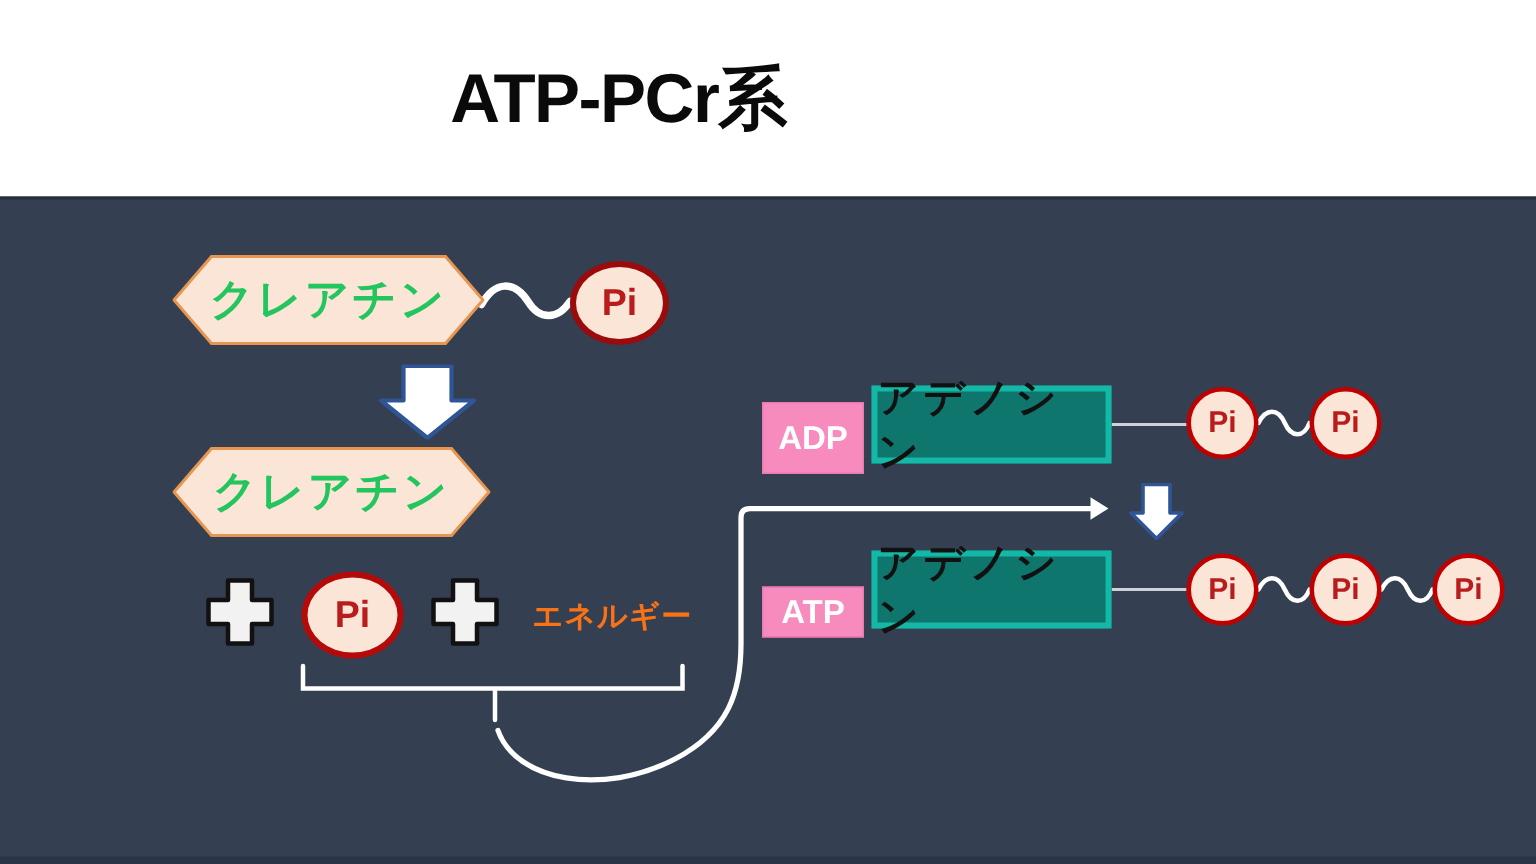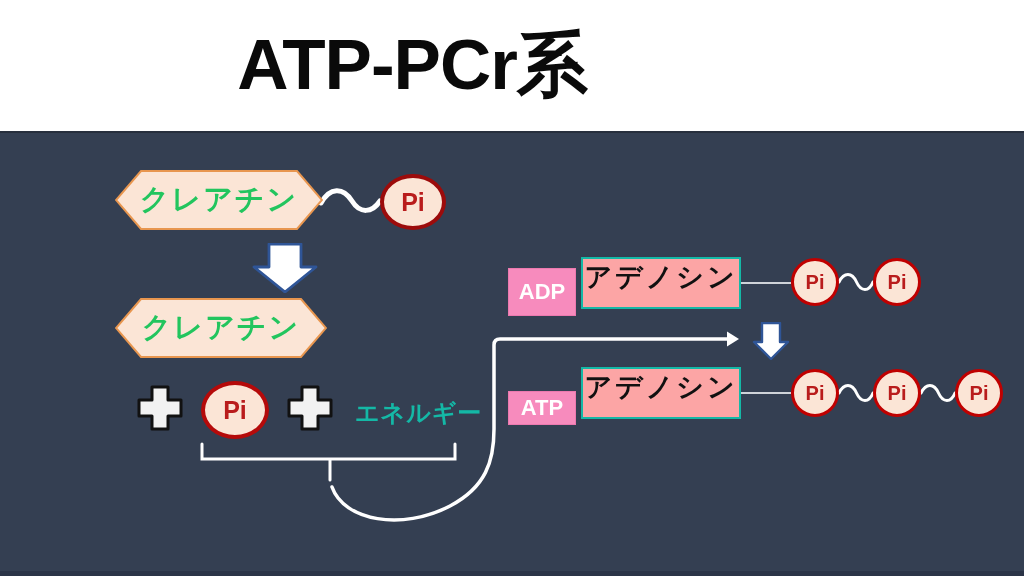--- a/index.html
+++ b/index.html
@@ -1,19 +1,19 @@
 <!DOCTYPE html>
 <html><head>
 <meta charset="utf-8">
 <style>
   html,body{margin:0;padding:0;}
   .slide{position:relative;width:1024px;height:576px;background:#ffffff;overflow:hidden;
          font-family:"Liberation Sans",sans-serif;}
   .title{position:absolute;top:0;left:0;width:824px;height:131px;display:flex;
-         align-items:center;justify-content:center;font-size:71px;font-weight:bold;
+         align-items:center;justify-content:center;font-size:46px;font-weight:bold;
          color:#0a0a0a;letter-spacing:-1px;}
   .panel{position:absolute;left:0;top:131px;width:1024px;height:445px;background:#343F52;}
   .edge-top{position:absolute;top:0;left:0;width:100%;height:2px;background:#272F3D;}
   .edge-bottom{position:absolute;bottom:0;left:0;width:100%;height:5px;background:#2B3447;}
   .overlay{position:absolute;left:0;top:0;width:1024px;height:445px;pointer-events:none;}
 
   .tag{position:absolute;background:#F78BBD;border:1px solid #EC79AF;box-sizing:border-box;
        color:#ffffff;font-weight:bold;display:flex;align-items:center;justify-content:center;}
   .tag-pcr{left:25px;top:52px;width:73px;height:35px;font-size:24px;}
   .tag-adp{left:508px;top:137px;width:68px;height:48px;font-size:22px;}
@@ -25,28 +25,28 @@
        justify-content:center;font-weight:bold;font-size:29px;color:#22c55e;letter-spacing:2px;}
   .hex1{left:115px;top:39px;width:208px;height:60px;}
   .hex2{left:115px;top:167px;width:212px;height:60px;}
 
   .pi{position:absolute;background:#FBE5D6;border-radius:50%;display:flex;align-items:center;
       justify-content:center;font-weight:bold;color:#b91c1c;box-sizing:content-box;}
   .pi-big{left:380px;top:43px;width:58px;height:48px;border:4px solid #9C0B0B;font-size:25px;}
   .pi-mid{left:201px;top:250px;width:60px;height:50px;border:4px solid #B50A0A;font-size:25px;}
   .pi-sm{width:42px;height:42px;border:3px solid #C00000;font-size:20px;}
 
-  .abox{position:absolute;left:581px;width:160px;height:52px;background:#fca5a5;
-        border:2px solid #14b8a6;box-sizing:border-box;display:flex;
+  .abox{position:absolute;left:581px;width:160px;height:52px;background:#0f766e;
+        border:4px solid #14b8a6;box-sizing:border-box;display:flex;align-items:center;
         justify-content:center;font-weight:bold;font-size:27px;color:#111;letter-spacing:3px;}
   .abox-adp{top:126px;}
   .abox-atp{top:236px;}
 
-  .energy{position:absolute;left:355px;top:266px;color:#14b8a6;font-weight:bold;
-          font-size:24px;letter-spacing:1px;}
+  .energy{position:absolute;left:355px;top:266px;color:#f97316;font-weight:bold;
+          font-size:20px;letter-spacing:1px;}
   .blockarrow{position:absolute;}
   .plus{position:absolute;width:46px;height:46px;}
 </style>
 </head>
 <body>
 
 <div class="slide">
   <div class="title">ATP-PCr系</div>
 
   <div class="panel">

